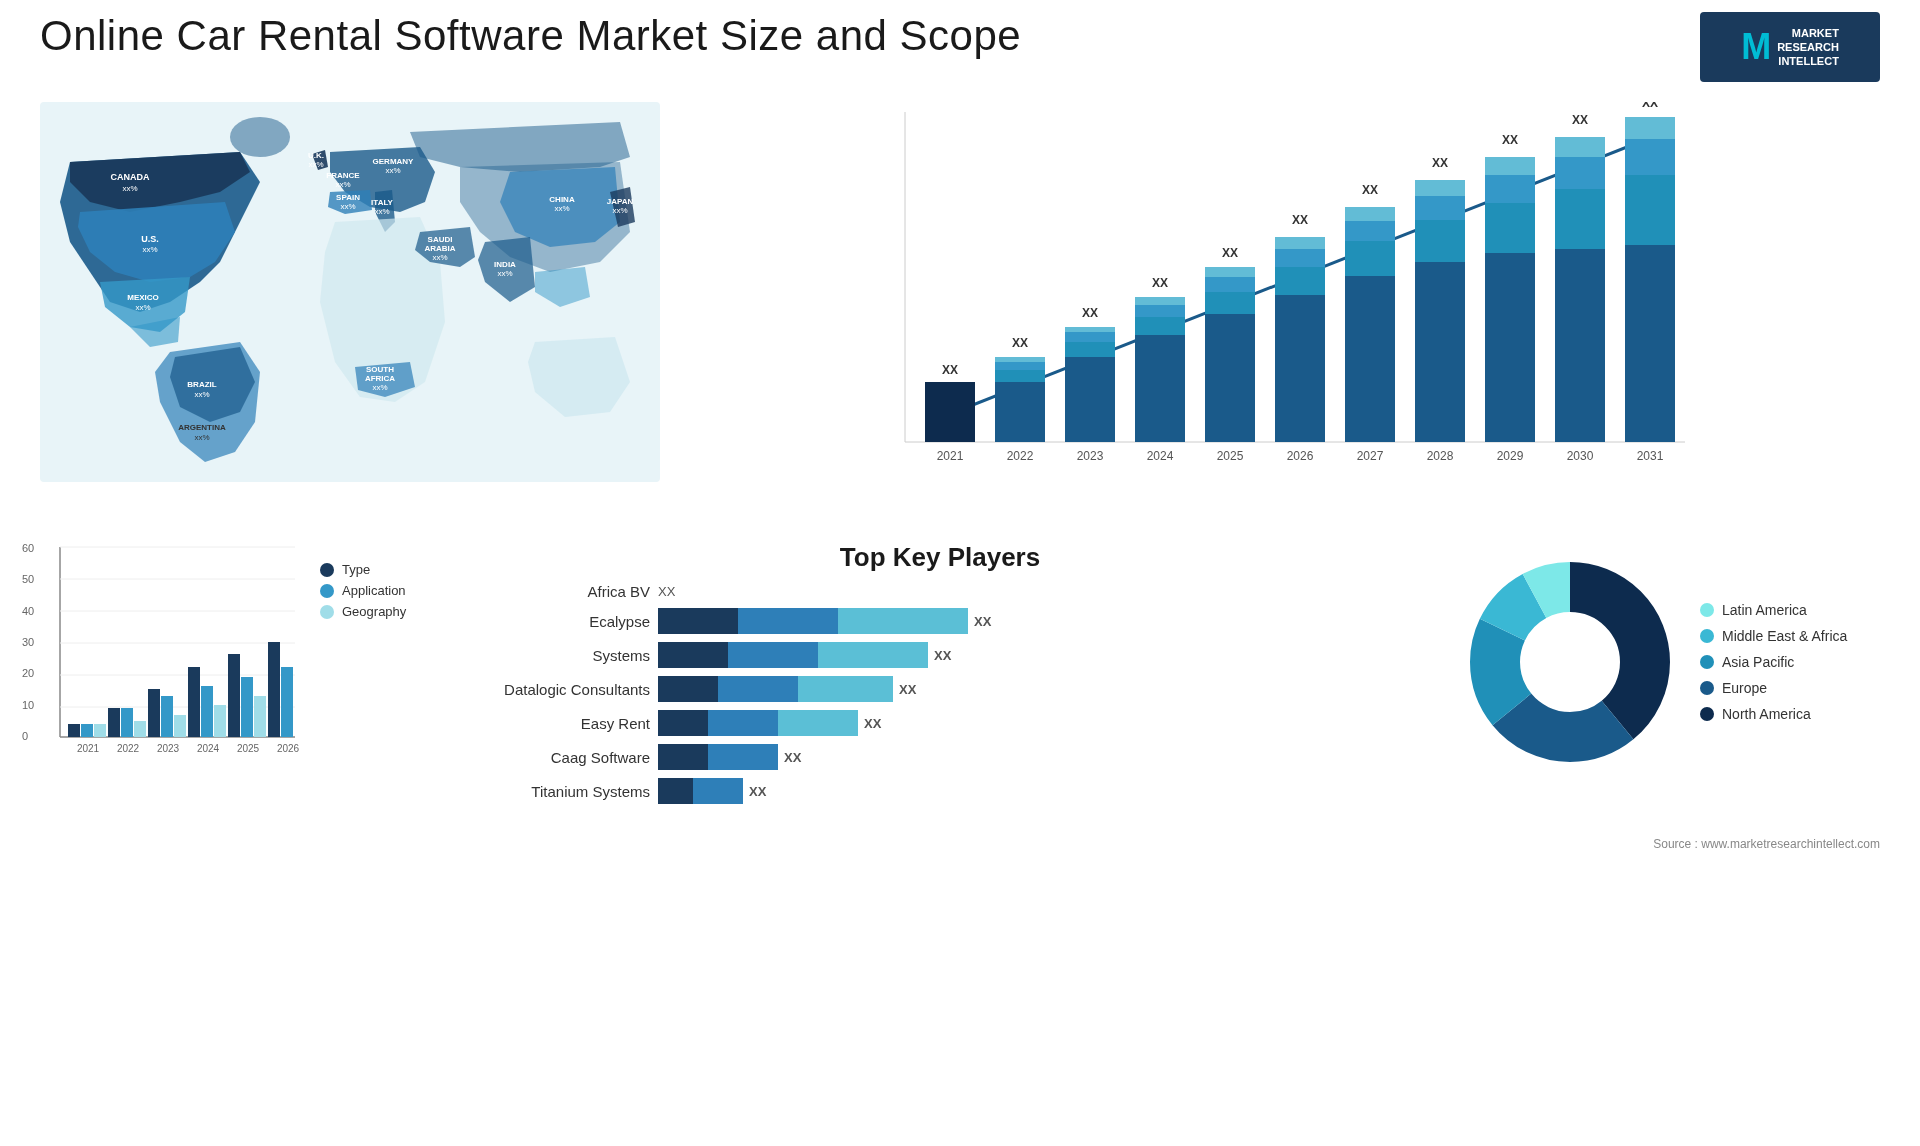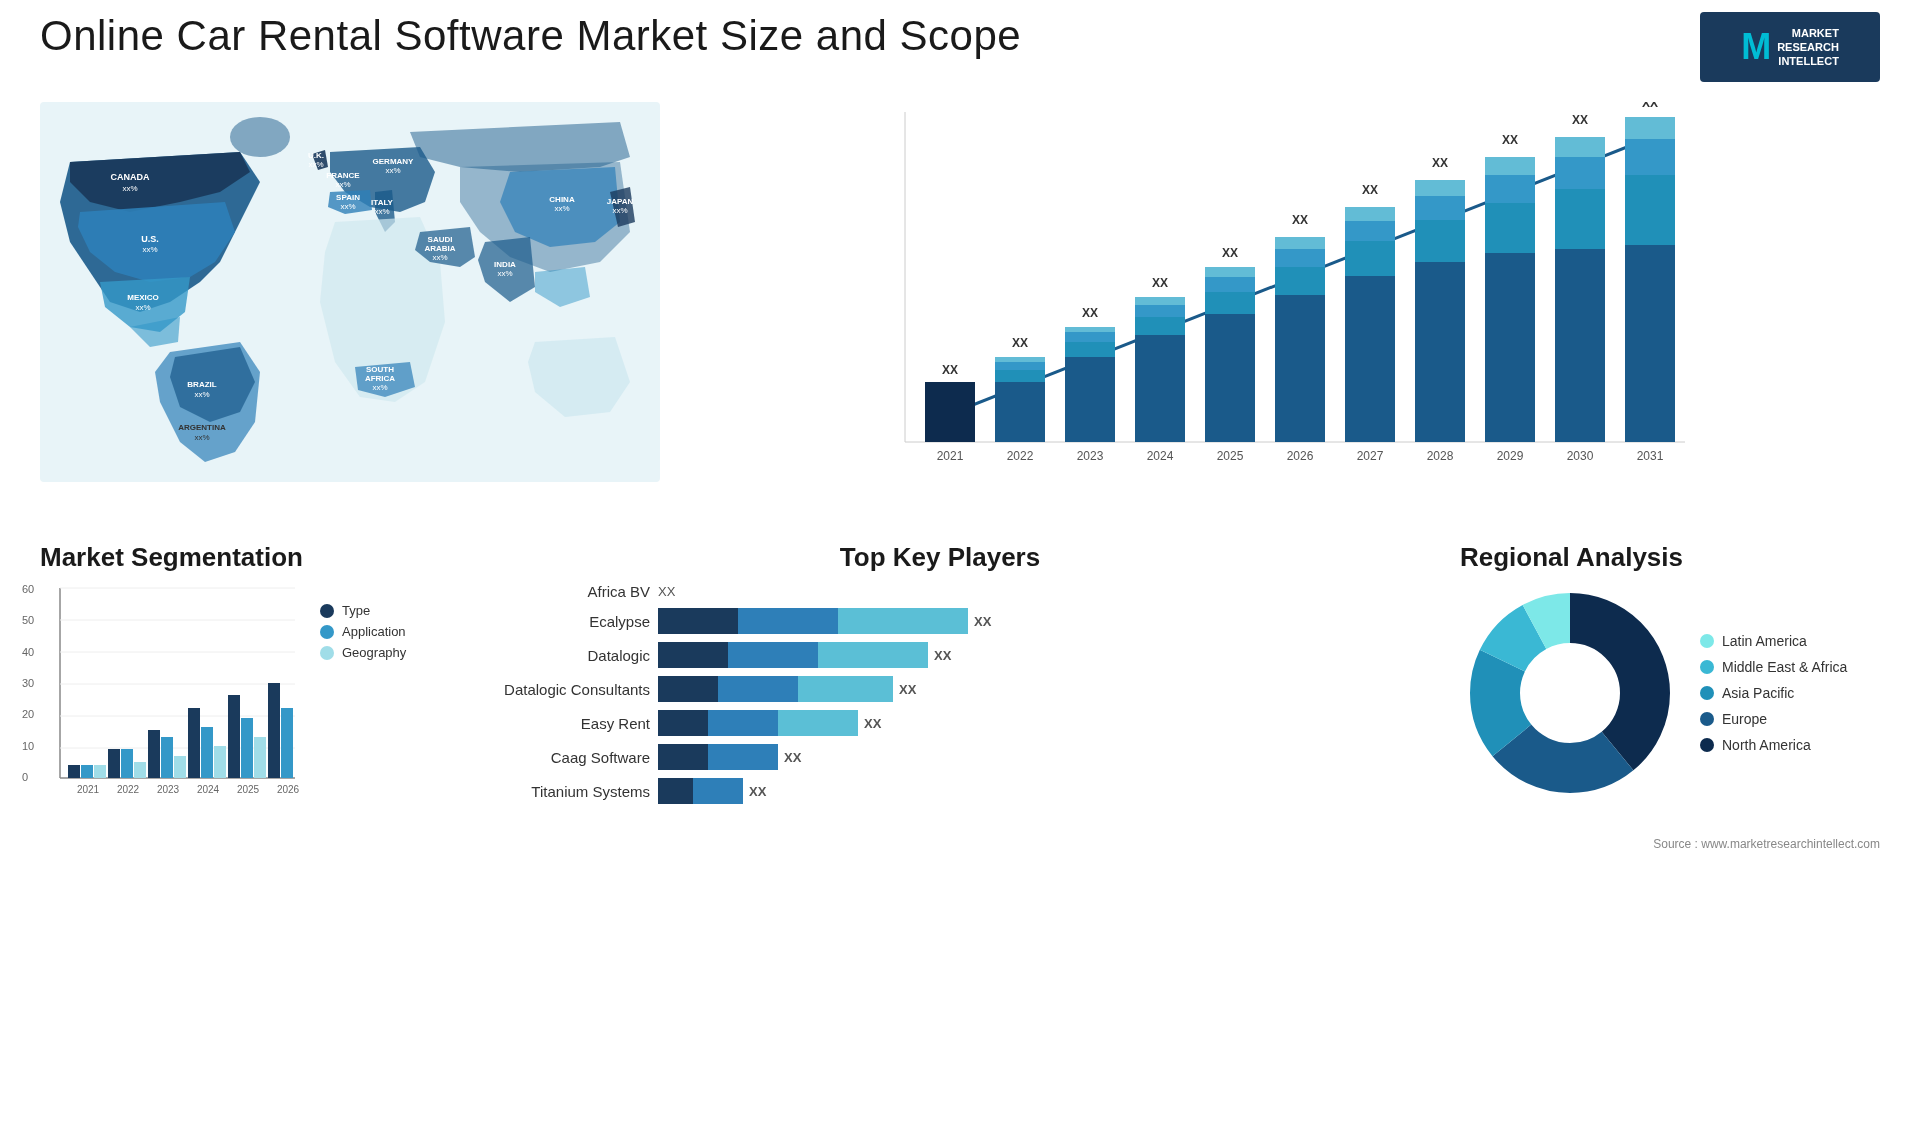--- a/index.html
+++ b/index.html
@@ -421,21 +421,20 @@
       <rect x="750" y="143" width="50" height="197" fill="#1a5a8a"></rect>
       <text x="775" y="5" text-anchor="middle" font-size="12" font-weight="bold" fill="#333">XX</text>
       <text x="775" y="358" text-anchor="middle" font-size="12" fill="#555">2031</text>
     </svg>
   </div>
 </div>
 
 <div class="bottom-section">
 
   <div class="segmentation-section">
-    <h2 class="section-title">Market Segmentation</h2>
     <div style="display:flex; gap:20px; align-items:flex-start;">
 
       <div style="position:relative;">
         <div class="seg-y-labels" style="position:absolute;left:-18px;top:0;height:200px;display:flex;flex-direction:column;justify-content:space-between;">
           <span style="font-size:11px;color:#666;">60</span>
           <span style="font-size:11px;color:#666;">50</span>
           <span style="font-size:11px;color:#666;">40</span>
           <span style="font-size:11px;color:#666;">30</span>
           <span style="font-size:11px;color:#666;">20</span>
           <span style="font-size:11px;color:#666;">10</span>
@@ -517,21 +516,21 @@
         <div class="player-bar" style="height:26px;">
           <div class="player-bar-seg1" style="width:80px;"></div>
           <div class="player-bar-seg2" style="width:100px;"></div>
           <div class="player-bar-seg3" style="width:130px;"></div>
         </div>
         <span class="player-value">XX</span>
       </div>
     </div>
 
     <div class="player-row">
-      <span class="player-name">Datalogic</span>
+      <span class="player-name">Systems</span>
       <div class="player-bar-container">
         <div class="player-bar" style="height:26px;">
           <div class="player-bar-seg1" style="width:70px;"></div>
           <div class="player-bar-seg2" style="width:90px;"></div>
           <div class="player-bar-seg3" style="width:110px;"></div>
         </div>
         <span class="player-value">XX</span>
       </div>
     </div>
 
@@ -576,21 +575,20 @@
         <div class="player-bar" style="height:26px;">
           <div class="player-bar-seg1" style="width:35px;"></div>
           <div class="player-bar-seg2" style="width:50px;"></div>
         </div>
         <span class="player-value">XX</span>
       </div>
     </div>
   </div>
 
   <div class="regional-section">
-    <h2 class="section-title">Regional Analysis</h2>
     <div class="donut-container">
 
       <svg width="220" height="220" viewBox="0 0 220 220">
 
         <circle cx="110" cy="110" r="75" fill="none" stroke="#0d2b4e" stroke-width="50" stroke-dasharray="183.8 471.24" stroke-dashoffset="0" transform="rotate(-90 110 110)"></circle>
 
         <circle cx="110" cy="110" r="75" fill="none" stroke="#1a5a8a" stroke-width="50" stroke-dasharray="117.8 471.24" stroke-dashoffset="-183.8" transform="rotate(-90 110 110)"></circle>
 
         <circle cx="110" cy="110" r="75" fill="none" stroke="#2090b8" stroke-width="50" stroke-dasharray="84.8 471.24" stroke-dashoffset="-301.6" transform="rotate(-90 110 110)"></circle>
 

